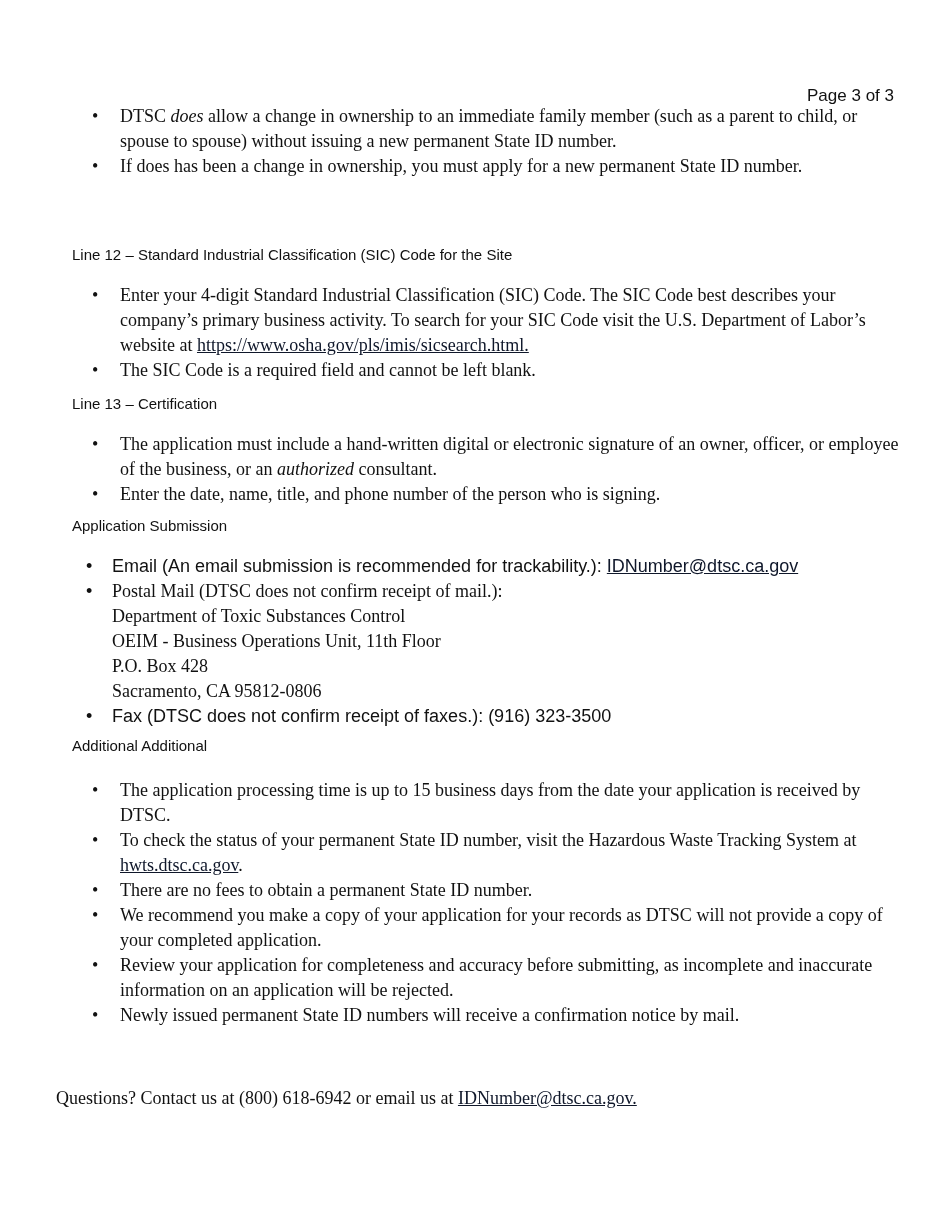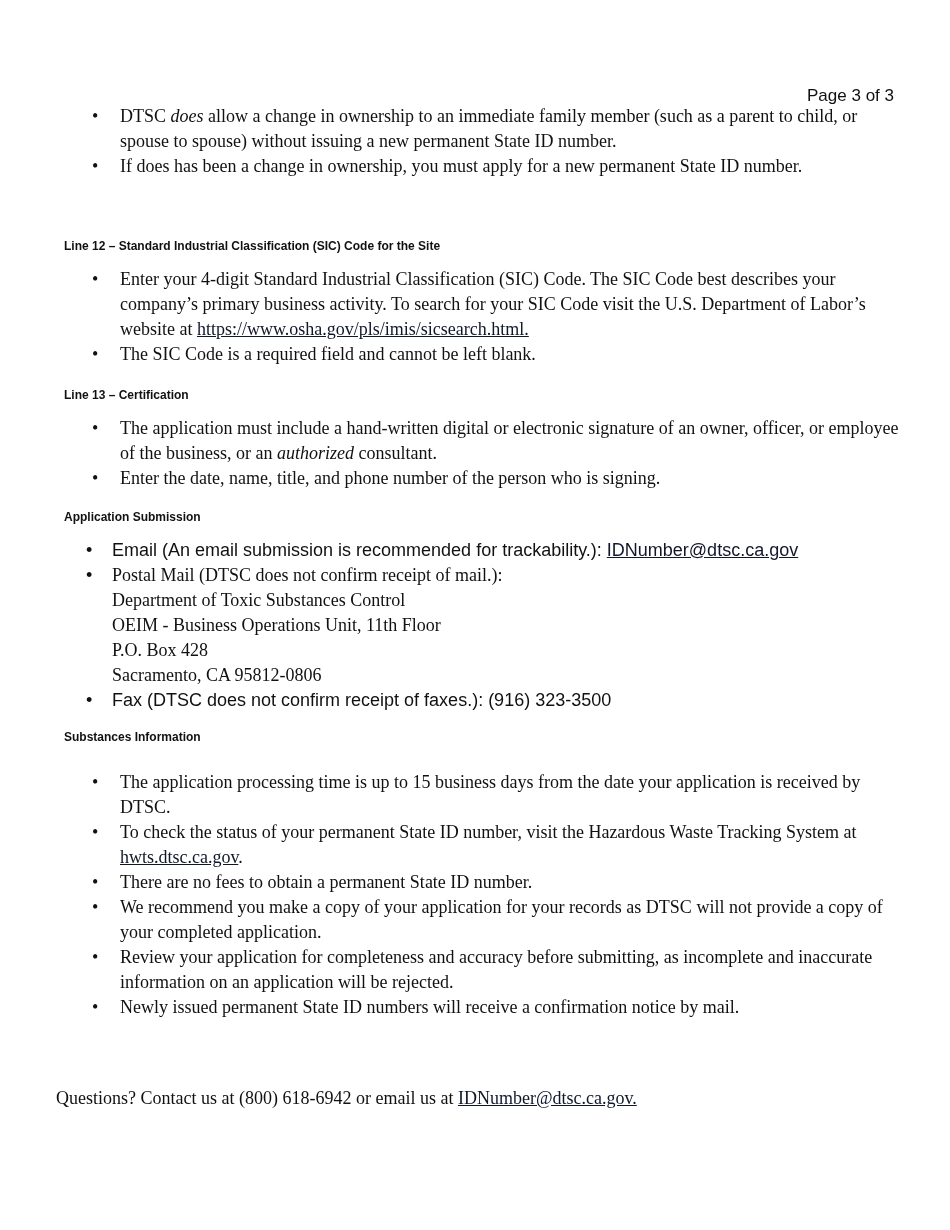--- a/index.html
+++ b/index.html
@@ -2,21 +2,21 @@
 <html><head>
 <meta charset="utf-8">
 <style>
   html, body { margin: 0; padding: 0; background: #ffffff; }
   body {
     width: 950px; height: 1230px; position: relative; overflow: hidden;
     font-family: "Liberation Sans", sans-serif; font-size: 18px; color: #111;
   }
   .page-num { position: absolute; top: 60px; right: 56px; font-size: 17px; margin-top: 26px; }
   .block { position: absolute; left: 56px; right: 40px; }
-  .heading { font-weight: bold; font-size: 12px; line-height: 25px; margin: 8px; }
+  .heading { font-weight: normal; font-size: 15px; line-height: 25px; margin: 16px; }
   ul { list-style: none; margin: 0; padding: 0; }
   li { position: relative; line-height: 25px; }
   li.b1 { padding-left: 64px; font-family: Liberation Serif, serif; }
   li.b1::before { content: "\2022"; position: absolute; left: 36px; top: 0; }
   li.b2 { padding-left: 56px; }
   li.b2::before { content: "\2022"; position: absolute; left: 30px; top: 0; }
   a { color: #0f172a; text-decoration: underline; }
   .addr { display: block; font-family: Liberation Serif, serif; }
   .footer-line { line-height: 25px; font-family: Liberation Serif, serif; }
 </style>
@@ -57,21 +57,21 @@
       <span class="addr">Department of Toxic Substances Control</span>
       <span class="addr">OEIM - Business Operations Unit, 11th Floor</span>
       <span class="addr">P.O. Box 428</span>
       <span class="addr">Sacramento, CA 95812-0806</span>
     </li>
     <li class="b2">Fax (DTSC does not confirm receipt of faxes.): (916) 323-3500</li>
   </ul>
 </div>
 
 <div class="block" style="top:717px;">
-  <h3 class="heading">Substances Information</h3>
+  <h3 class="heading">Additional Additional</h3>
   <ul style="margin-top:20px;">
     <li class="b1">The application processing time is up to 15 business days from the date your application is received by DTSC.</li>
     <li class="b1"><span>To check the status of your permanent State ID number, visit the Hazardous Waste Tracking System at </span><a href="#">hwts.dtsc.ca.gov</a><span>.</span></li>
     <li class="b1">There are no fees to obtain a permanent State ID number.</li>
     <li class="b1">We recommend you make a copy of your application for your records as DTSC will not provide a copy of your completed application.</li>
     <li class="b1">Review your application for completeness and accuracy before submitting, as incomplete and inaccurate information on an application will be rejected.</li>
     <li class="b1">Newly issued permanent State ID numbers will receive a confirmation notice by mail.</li>
   </ul>
 </div>
 

